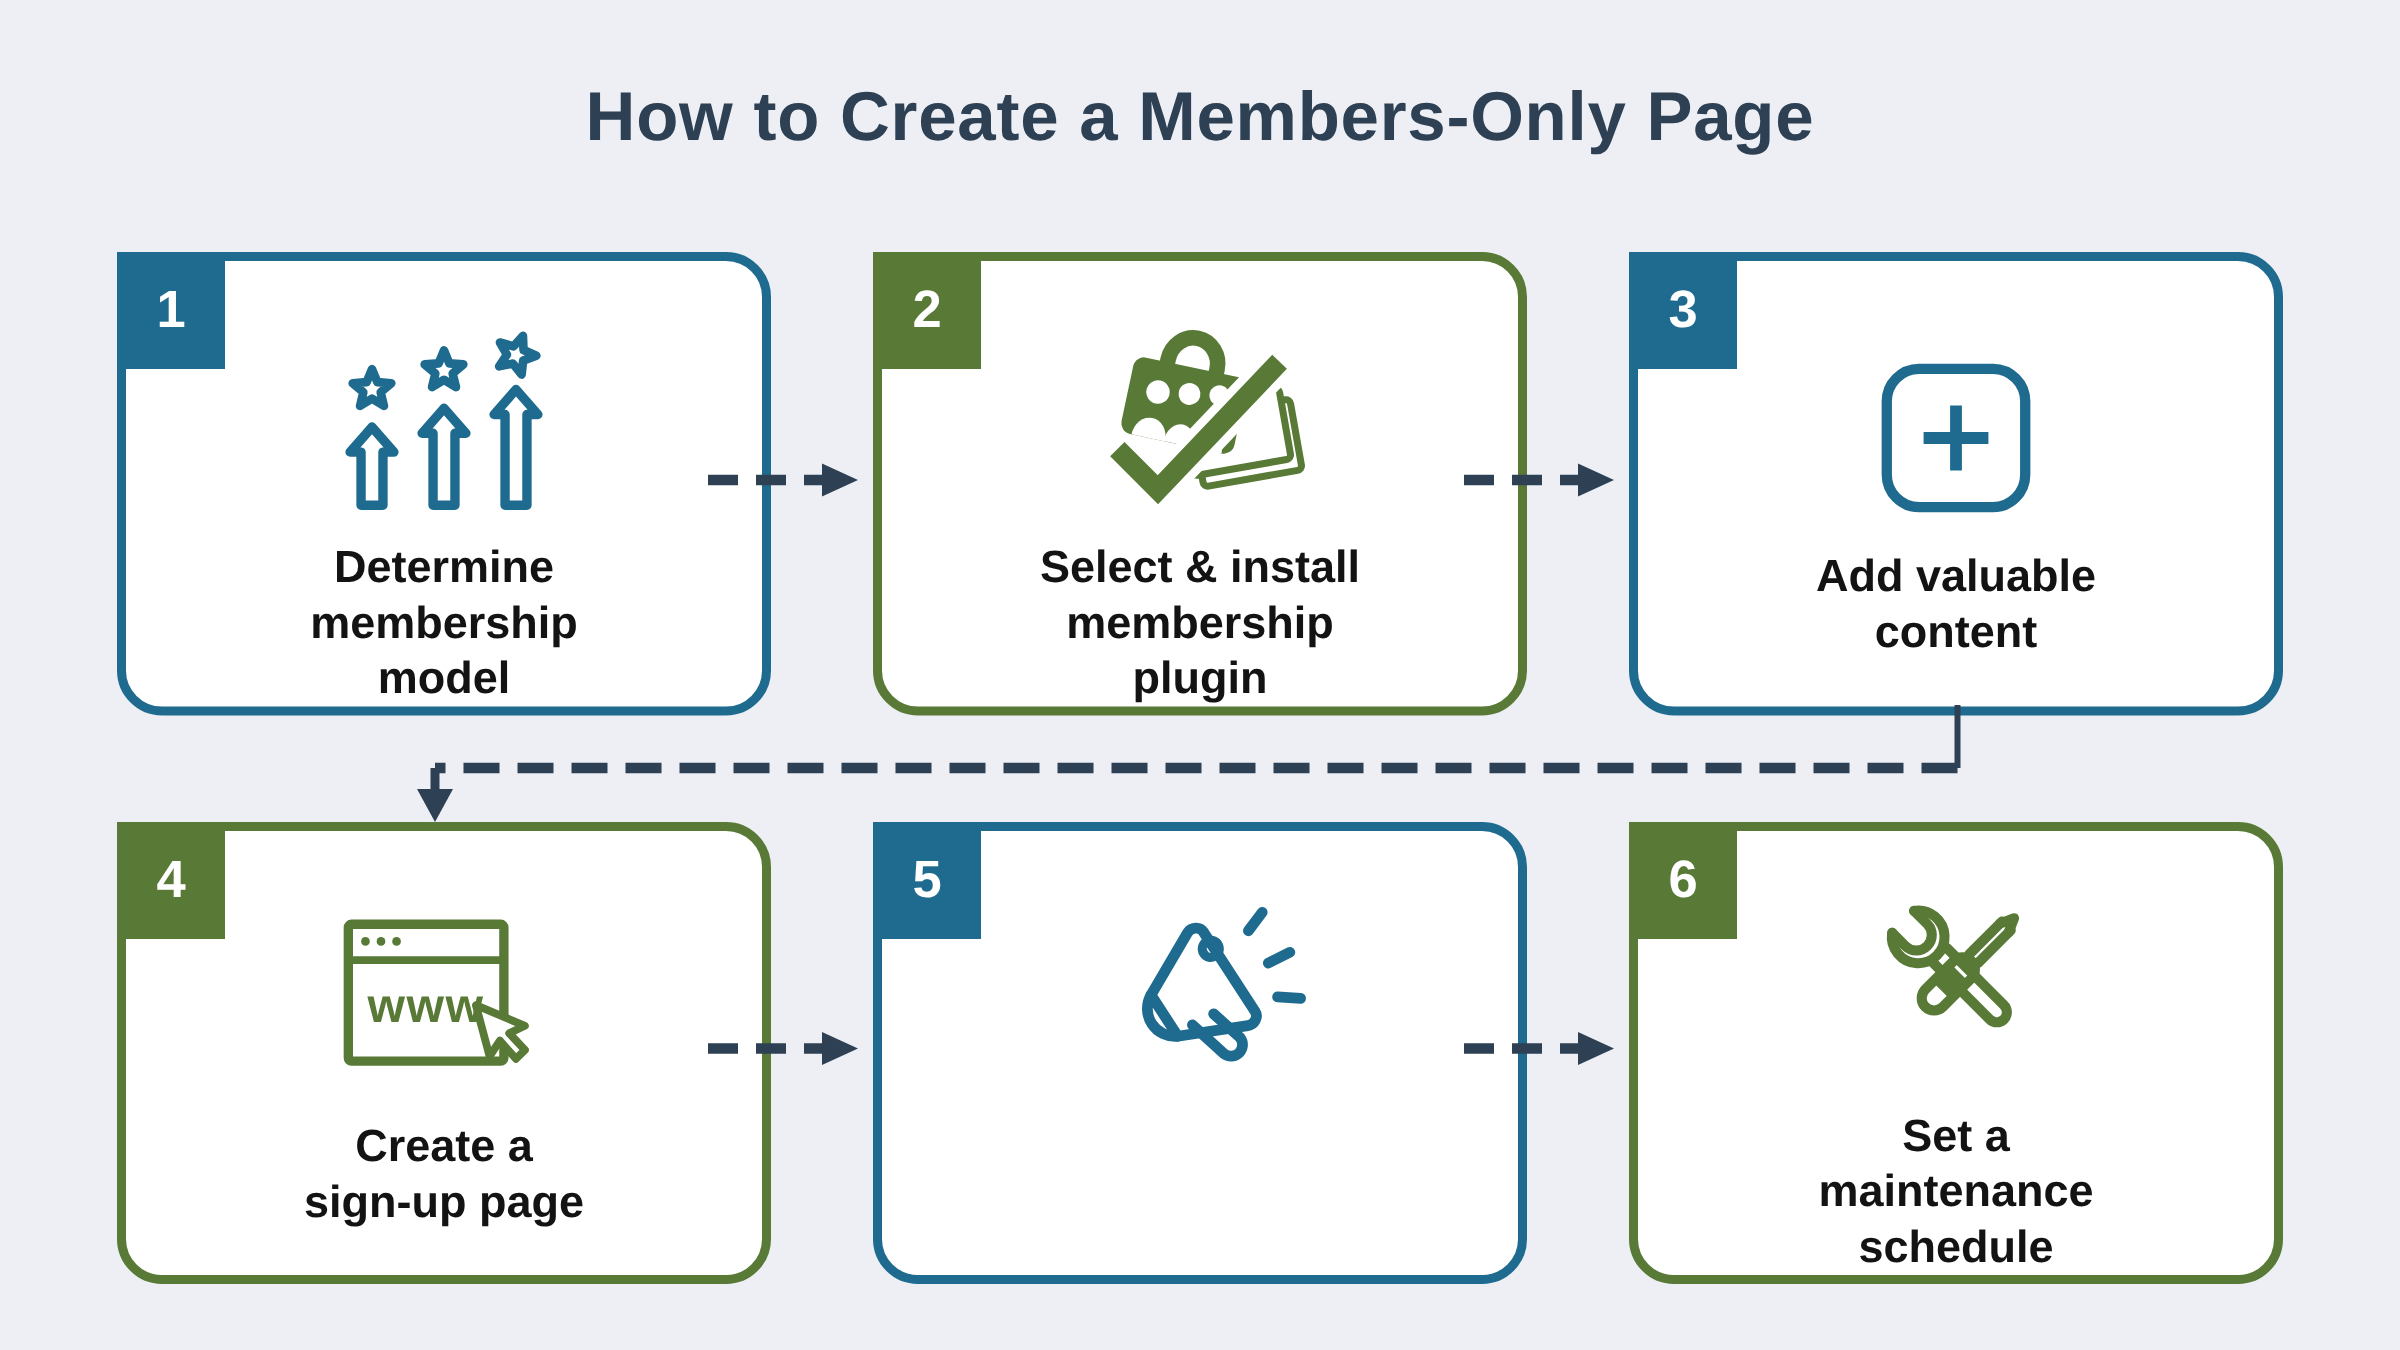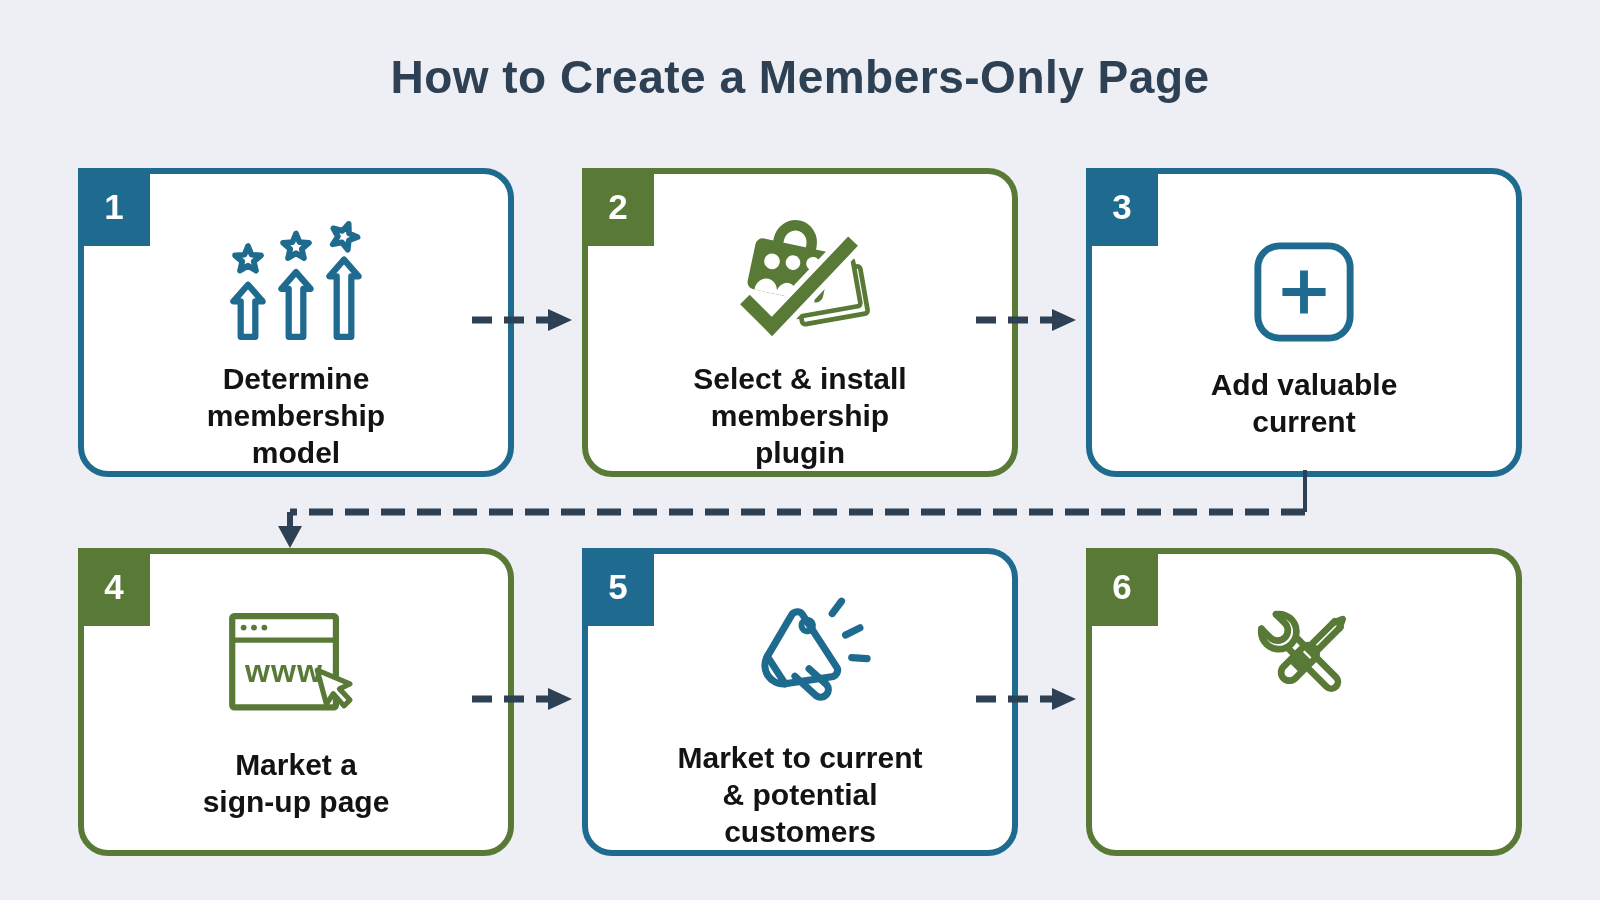--- a/index.html
+++ b/index.html
@@ -107,39 +107,39 @@
     <div class="badge">
       <span>3</span>
     </div>
     <div class="icon-wrap">
       <svg width="108" height="108" viewBox="0 0 110 110">
         <rect x="8" y="8" width="94" height="94" rx="22" fill="#ffffff" stroke="var(--blue)" stroke-width="7"></rect>
         <path d="M55,33 V77 M33,55 H77" fill="none" stroke="var(--blue)" stroke-width="8"></path>
       </svg>
     </div>
     <div class="label">Add valuable
-current</div>
+content</div>
   </div>
 
   <div class="card green row2 c4">
     <div class="badge">
       <span>4</span>
     </div>
     <div class="icon-wrap">
       <svg width="140" height="118" viewBox="0 0 135 110">
         <rect x="6" y="6" width="100" height="88" rx="2" fill="none" stroke="var(--green)" stroke-width="6"></rect>
         <path d="M6,29 H106" stroke="var(--green)" stroke-width="5"></path>
         <circle cx="17" cy="17" r="2.8" fill="var(--green)"></circle>
         <circle cx="27" cy="17" r="2.8" fill="var(--green)"></circle>
         <circle cx="37" cy="17" r="2.8" fill="var(--green)"></circle>
         <text x="56" y="69" font-size="31" letter-spacing="1" fill="var(--green)" text-anchor="middle">www</text>
         <path transform="translate(88,58) rotate(-15)" d="M0,0 L0,34 L9,26 L16,40 L23,36 L16,23 L27,21 Z" fill="#ffffff" stroke="var(--green)" stroke-width="5" stroke-linejoin="round"></path>
       </svg>
     </div>
-    <div class="label">Market a
+    <div class="label">Create a
 sign-up page</div>
   </div>
 
   <div class="card blue row2 c5">
     <div class="badge">
       <span>5</span>
     </div>
     <div class="icon-wrap">
       <svg width="150" height="128" viewBox="0 0 145 125">
         <g fill="none" stroke="var(--blue)" stroke-width="7" stroke-linecap="round" stroke-linejoin="round">
@@ -148,23 +148,20 @@
             <path d="M46,48 a18,18 0 0 0 0,32"></path>
             <path d="M58,79 l7,27 a7.5,7.5 0 0 0 14.5,-3.5 l-6,-22"></path>
             <circle cx="95" cy="44" r="5.5" stroke-width="6"></circle>
           </g>
           <path d="M104,22 l9,-12"></path>
           <path d="M117,43 l14,-7"></path>
           <path d="M123,65 l15,1"></path>
         </g>
       </svg>
     </div>
-    <div class="label">Market to current
-&amp; potential
-customers</div>
   </div>
 
   <div class="card green row2 c6">
     <div class="badge">
       <span>6</span>
     </div>
     <div class="icon-wrap">
       <svg width="138" height="126" viewBox="0 0 130 122">
         <g fill="none" stroke="var(--green)" stroke-width="6.5" stroke-linecap="round" stroke-linejoin="round">
           <g transform="rotate(45 65 56)">
@@ -174,20 +171,23 @@
             <path d="M59,56 h12 M59,66 h12"></path>
           </g>
           <g transform="rotate(-45 62 52)">
             <path d="M52,8 A17,17 0 1 0 72,8"></path>
             <path d="M52,8 L52,20 A10,10 0 0 0 72,20 L72,8"></path>
             <path d="M57,40 L57,92 A6.5,6.5 0 0 0 70,92 L70,40"></path>
           </g>
         </g>
       </svg>
     </div>
+    <div class="label">Set a
+maintenance
+schedule</div>
   </div>
 
   <svg class="arrow" style="left:470px;top:306px" width="104" height="28" viewBox="0 0 104 28">
     <line x1="2" y1="14" x2="80" y2="14" stroke="var(--navy)" stroke-width="7" stroke-dasharray="20 12"></line>
     <polygon points="78,3 102,14 78,25" fill="var(--navy)"></polygon>
   </svg>
   <svg class="arrow" style="left:974px;top:306px" width="104" height="28" viewBox="0 0 104 28">
     <line x1="2" y1="14" x2="80" y2="14" stroke="var(--navy)" stroke-width="7" stroke-dasharray="20 12"></line>
     <polygon points="78,3 102,14 78,25" fill="var(--navy)"></polygon>
   </svg>

